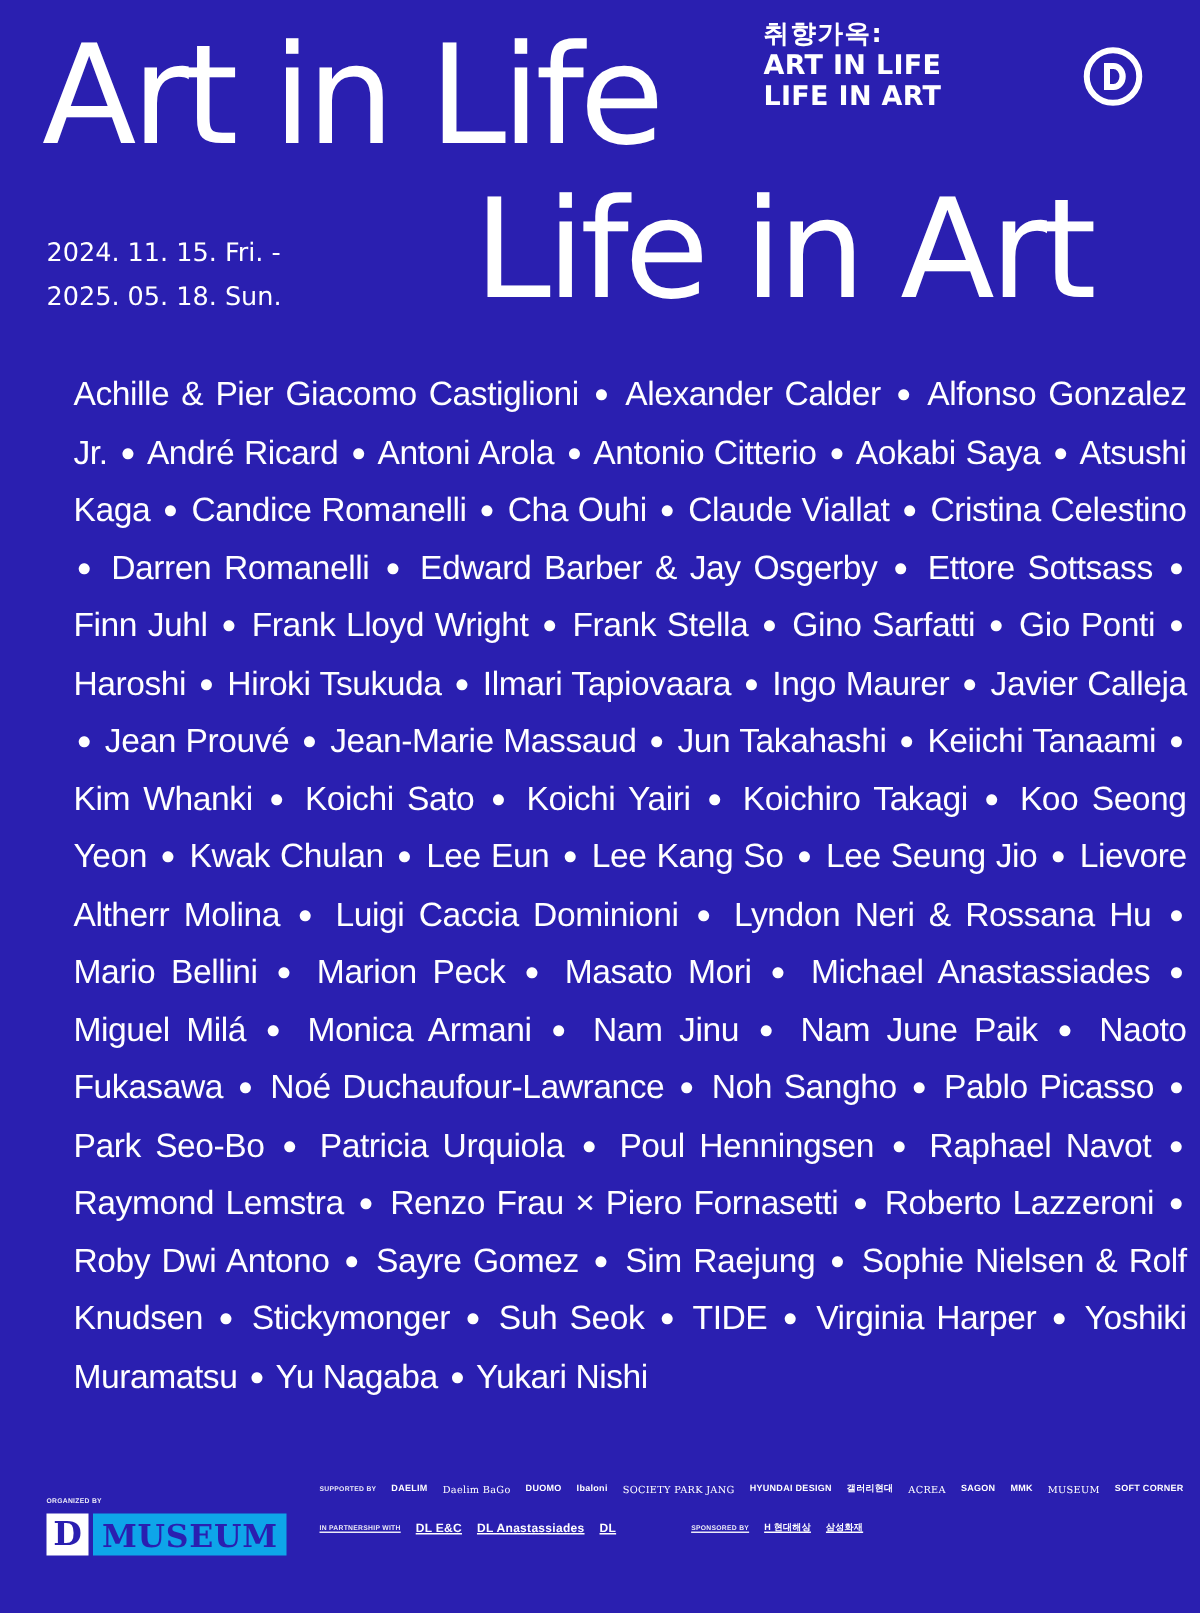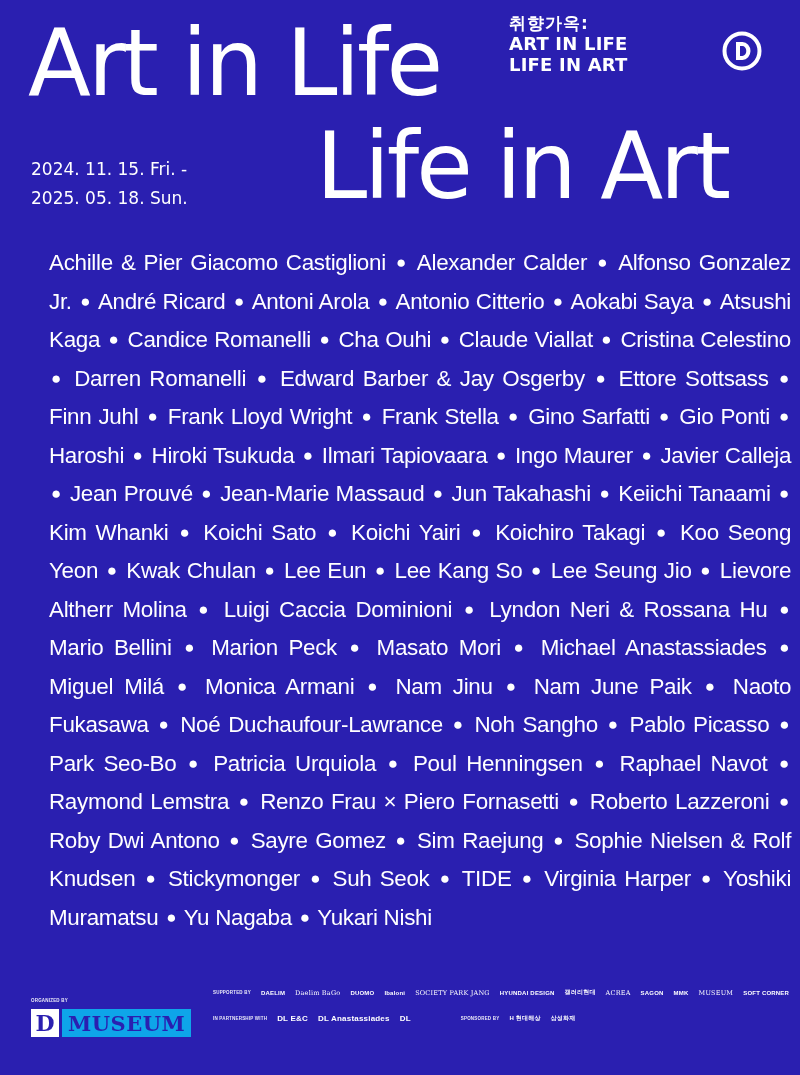--- a/index.html
+++ b/index.html
@@ -64,21 +64,21 @@
     display: flex; align-items: stretch; height: 28px;
     font-family: "DejaVu Serif", serif; font-weight: 700; color: #2a1fb0;
   }
   .dmuseum .d-box { background: #fff; width: 28px; display: flex; align-items: center; justify-content: center; font-size: 22px; margin-right: 3px; }
   .dmuseum .m-box { background: #0ea5e9; padding: 0 6px; display: flex; align-items: center; font-size: 21px; letter-spacing: 0.5px; }
 
   .sponsor-row {
     position: absolute; left: 213px; display: flex; align-items: center; gap: 10px;
     white-space: nowrap;
   }
-  .sponsor-row.r1 { top: 1014px; }
+  .sponsor-row.r1 { top: 1014px; text-decoration: underline; }
   .sponsor-row.r2 { top: 988px; }
   .logo-text { font-size: 6px; font-weight: 700; letter-spacing: 0.2px; }
   .logo-text.big { font-size: 8px; }
   .logo-text.serif { font-family: "DejaVu Serif", serif; font-weight: 400; font-size: 6.5px; }
   .spacer { width: 30px; }
 </style>
 </head>
 <body>
 
 <div class="poster">

